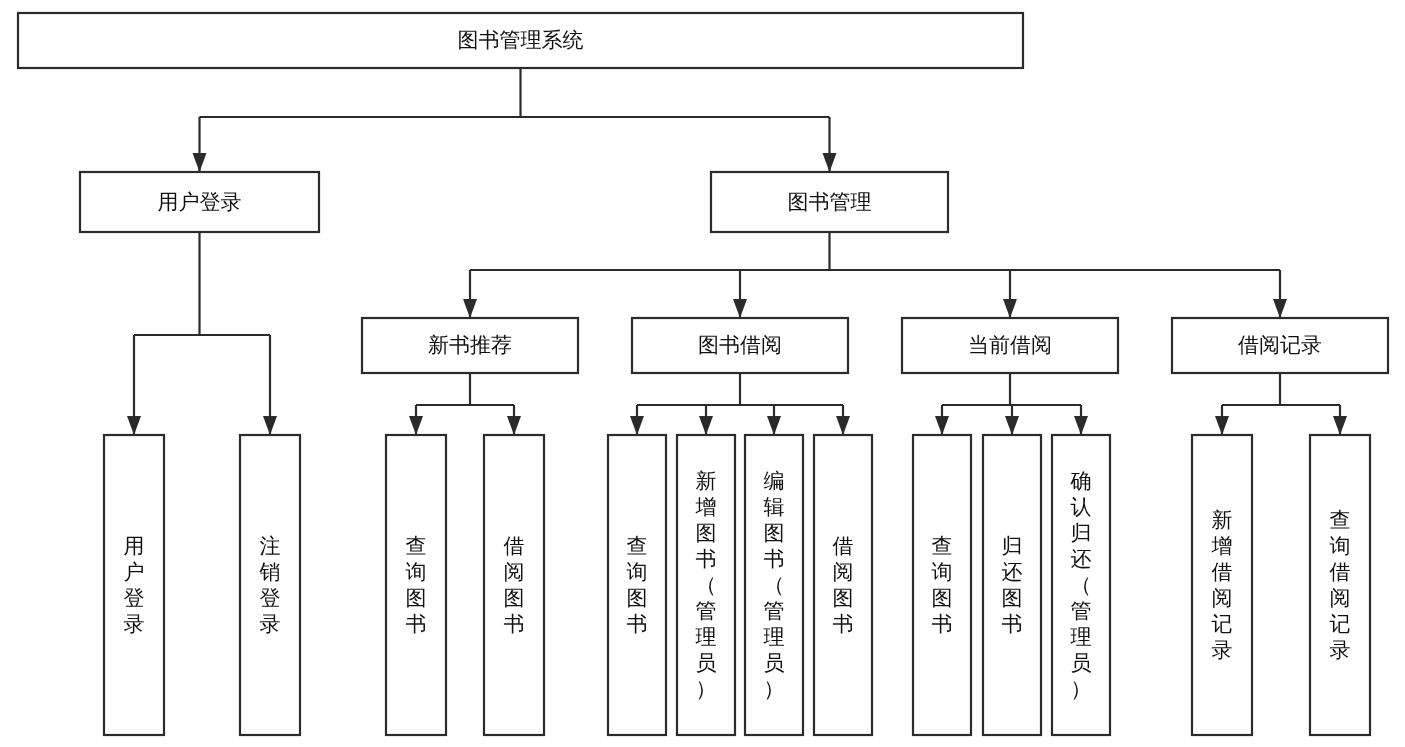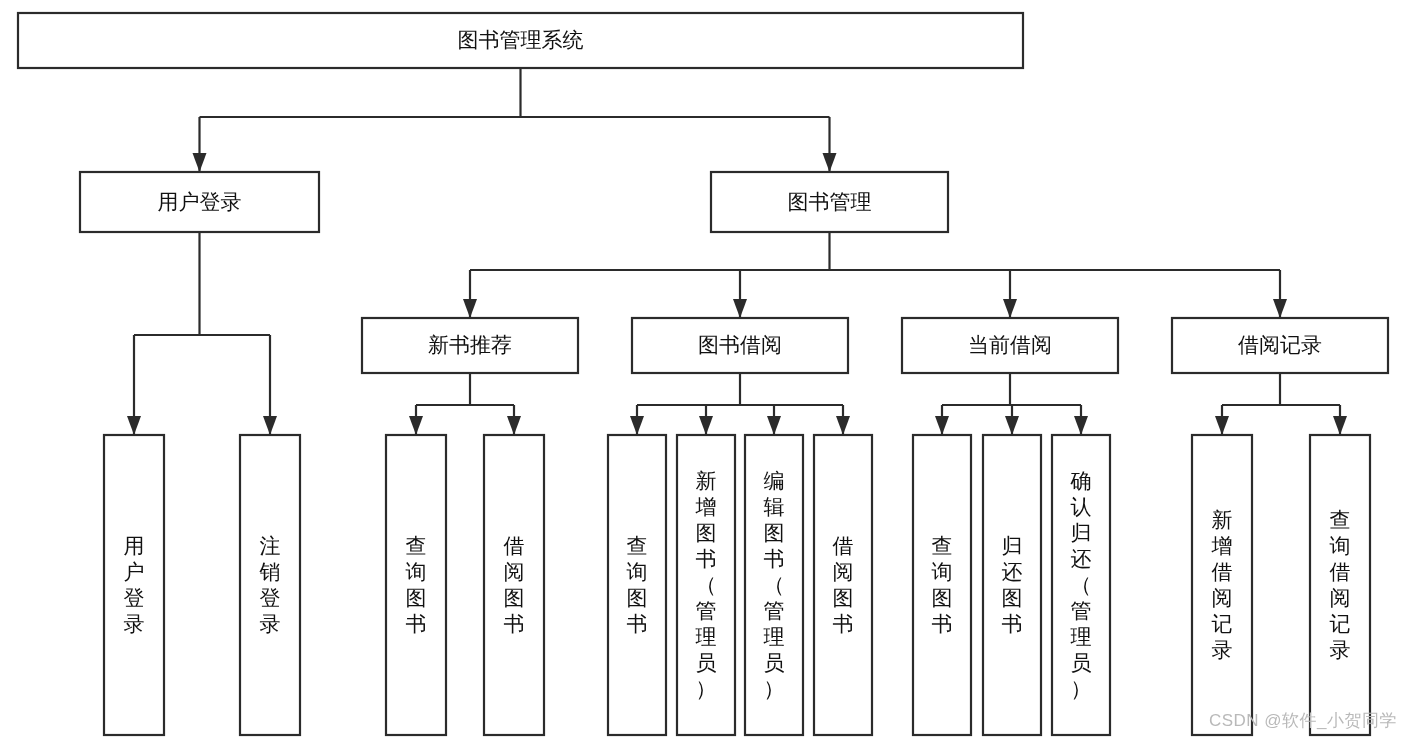--- a/index.html
+++ b/index.html
@@ -261,14 +261,13 @@
           <rect x="1310" y="435" width="60" height="300" class="node-rect"></rect>
           <text x="1340" y="527.28" class="node-label-v">查</text>
           <text x="1340" y="553.28" class="node-label-v">询</text>
           <text x="1340" y="579.28" class="node-label-v">借</text>
           <text x="1340" y="605.28" class="node-label-v">阅</text>
           <text x="1340" y="631.28" class="node-label-v">记</text>
           <text x="1340" y="657.28" class="node-label-v">录</text>
         </g>
       </g>
   </svg>
-  <div class="watermark">CSDN @软件_小贺同学</div>
 </div>
 
 </body></html>

